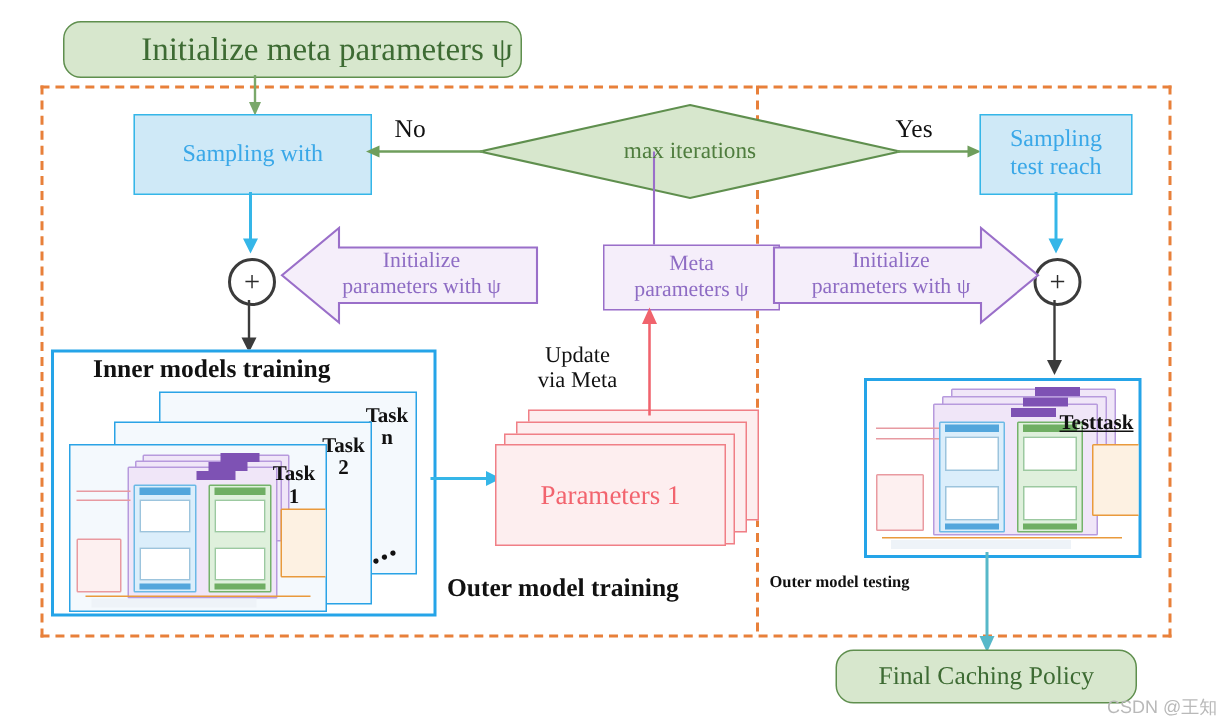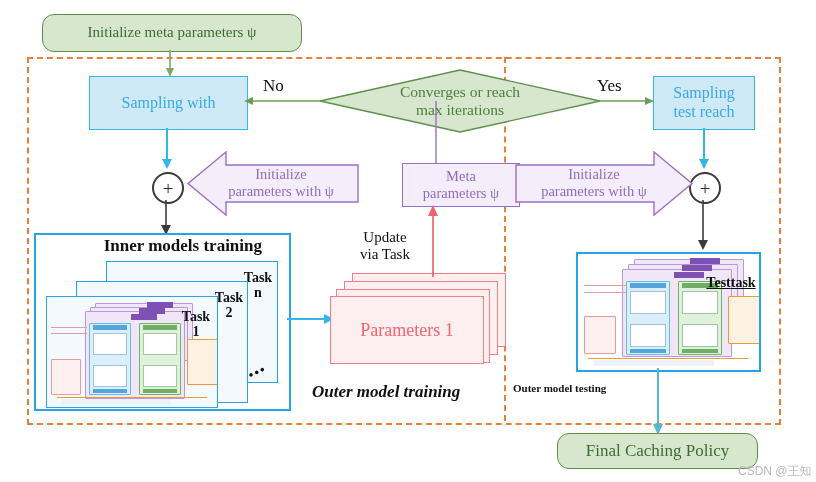--- a/index.html
+++ b/index.html
@@ -67,38 +67,37 @@
   .watermark{color:#b9b9b9;font-family:"Liberation Sans",sans-serif;}
   svg{overflow:visible;}
 </style>
 </head>
 <body>
 
 <div class="abs dashbox" style="left:27px;top:57px;width:750px;height:364px;"></div>
 
 <div class="abs dashv" style="left:504px;top:57px;height:364px;"></div>
 
-<div class="abs terminator ctr" style="left:42px;top:14px;width:258px;height:36px;font-size:15px;">
+<div class="abs terminator ctr" style="left:42px;top:14px;width:258px;height:36px;font-size:22px;padding-left:46px;">
   <span>Initialize meta parameters ψ</span>
 </div>
 
 <svg class="abs" style="left:160px;top:50px;width:20px;height:28px;">
   <line x1="10" y1="0" x2="10" y2="20" stroke="#7aa86a" stroke-width="1.6"></line>
   <polygon points="10,27 6,18 14,18" fill="#7aa86a"></polygon>
 </svg>
 
 <div class="abs procbox ctr" style="left:89px;top:76px;width:157px;height:52px;font-size:16px;flex-direction:column;">
   <span>Sampling with</span>
 </div>
 
 <svg class="abs" style="left:320px;top:70px;width:280px;height:62px;">
   <polygon points="140,0 280,31 140,62 0,31" fill="#d7e7cd" stroke="#5f8f4e" stroke-width="1.4"></polygon>
 </svg>
 <div class="abs ctr" style="left:350px;top:78px;width:220px;height:46px;flex-direction:column;font-size:15.5px;">
-  <span class="diamond-txt">Converges or reach</span>
   <span class="diamond-txt">max iterations</span>
 </div>
 
 <svg class="abs" style="left:244px;top:95px;width:78px;height:14px;">
   <line x1="78" y1="6" x2="8" y2="6" stroke="#6f9e5c" stroke-width="1.7"></line>
   <polygon points="0,6 9,2 9,10" fill="#6f9e5c"></polygon>
 </svg>
 <div class="abs" style="left:263px;top:76px;font-size:17px;color:#111;">
   <span>No</span>
 </div>
@@ -163,21 +162,21 @@
 
 <svg class="abs" style="left:516px;top:152px;width:176px;height:63px;">
   <polygon points="0,13 138,13 138,0 176,31.5 138,63 138,50 0,50" fill="#f5eefa" stroke="#9a6fc9" stroke-width="1.4"></polygon>
 </svg>
 <div class="abs ctr" style="left:524px;top:163px;width:140px;height:40px;flex-direction:column;font-size:14.5px;">
   <span class="purple-txt">Initialize</span>
   <span class="purple-txt">parameters with ψ</span>
 </div>
 
 <div class="abs bluecontainer" style="left:34px;top:233px;width:253px;height:174px;"></div>
-<div class="abs boldlabel" style="left:62px;top:236px;width:200px;font-size:17px;text-align:right;">
+<div class="abs boldlabel" style="left:62px;top:236px;width:200px;font-size:17px;text-align:left;">
   <span>Inner models training</span>
 </div>
 
 <div class="abs taskcard" style="left:106px;top:261px;width:170px;height:120px;"></div>
 <div class="abs tasklabel ctr" style="left:239px;top:266px;width:38px;height:40px;flex-direction:column;font-size:14px;">
   <span>Task</span>
   <span>n</span>
 </div>
 
 <div class="abs taskcard" style="left:76px;top:281px;width:170px;height:120px;"></div>
@@ -234,21 +233,21 @@
 <div class="abs paramcard ctr" style="left:330px;top:296px;width:152px;height:66px;align-items:center;">
   <span class="paramtxt" style="font-size:18px;">Parameters 1</span>
 </div>
 
 <svg class="abs" style="left:425px;top:205px;width:16px;height:72px;">
   <line x1="8" y1="72" x2="8" y2="9" stroke="#f0636d" stroke-width="1.7"></line>
   <polygon points="8,0 3,11 13,11" fill="#f0636d"></polygon>
 </svg>
 <div class="abs ctr" style="left:345px;top:226px;width:80px;height:40px;flex-direction:column;font-size:15px;color:#111;">
   <span>Update</span>
-  <span>via Task</span>
+  <span>via Meta</span>
 </div>
 
 <div class="abs bluecontainer" style="left:576px;top:252px;width:181px;height:116px;overflow:hidden;">
   <div class="mini mini-agentcard" style="left:56px;top:5px;width:110px;height:56px;"></div>
   <div class="mini mini-agentcard" style="left:50px;top:10px;width:110px;height:60px;"></div>
   <div class="mini mini-agentcard" style="left:44px;top:15px;width:110px;height:88px;"></div>
   <div class="mini mini-purplebar" style="left:112px;top:4px;width:30px;height:6px;"></div>
   <div class="mini mini-purplebar" style="left:104px;top:11px;width:30px;height:6px;"></div>
   <div class="mini mini-purplebar" style="left:96px;top:18px;width:30px;height:6px;"></div>
 
@@ -274,21 +273,21 @@
 <div class="abs tasklabel ctr" style="left:709px;top:262px;width:44px;height:42px;flex-direction:row;font-size:14px;text-decoration:underline;">
   <span>Test</span>
   <span>task</span>
 </div>
 
 <svg class="abs" style="left:649px;top:368px;width:18px;height:68px;">
   <line x1="9" y1="0" x2="9" y2="58" stroke="#57b8c9" stroke-width="2"></line>
   <polygon points="9,67 4,56 14,56" fill="#57b8c9"></polygon>
 </svg>
 
-<div class="abs boldlabel" style="left:312px;top:382px;font-size:17px;font-style:italic;">
+<div class="abs boldlabel" style="left:298px;top:382px;font-size:17px;">
   <span>Outer model training</span>
 </div>
 <div class="abs boldlabel" style="left:513px;top:382px;font-size:11px;">
   <span>Outer model testing</span>
 </div>
 
 <div class="abs terminator ctr" style="left:557px;top:433px;width:199px;height:34px;font-size:17px;">
   <span>Final Caching Policy</span>
 </div>
 

